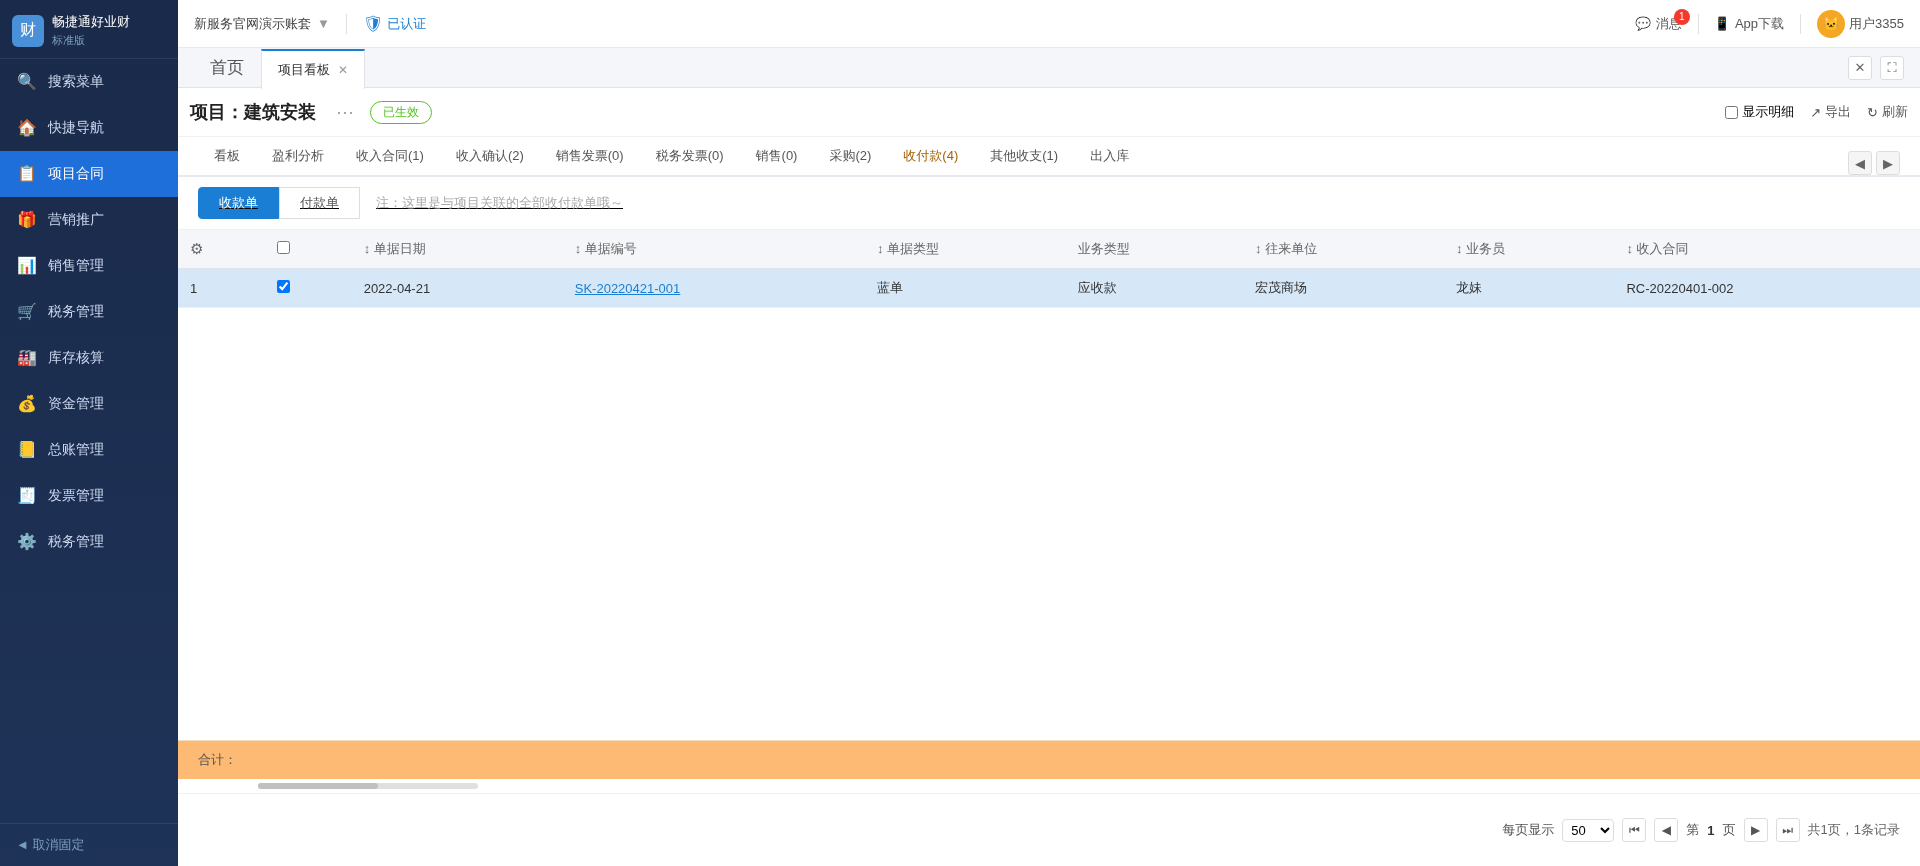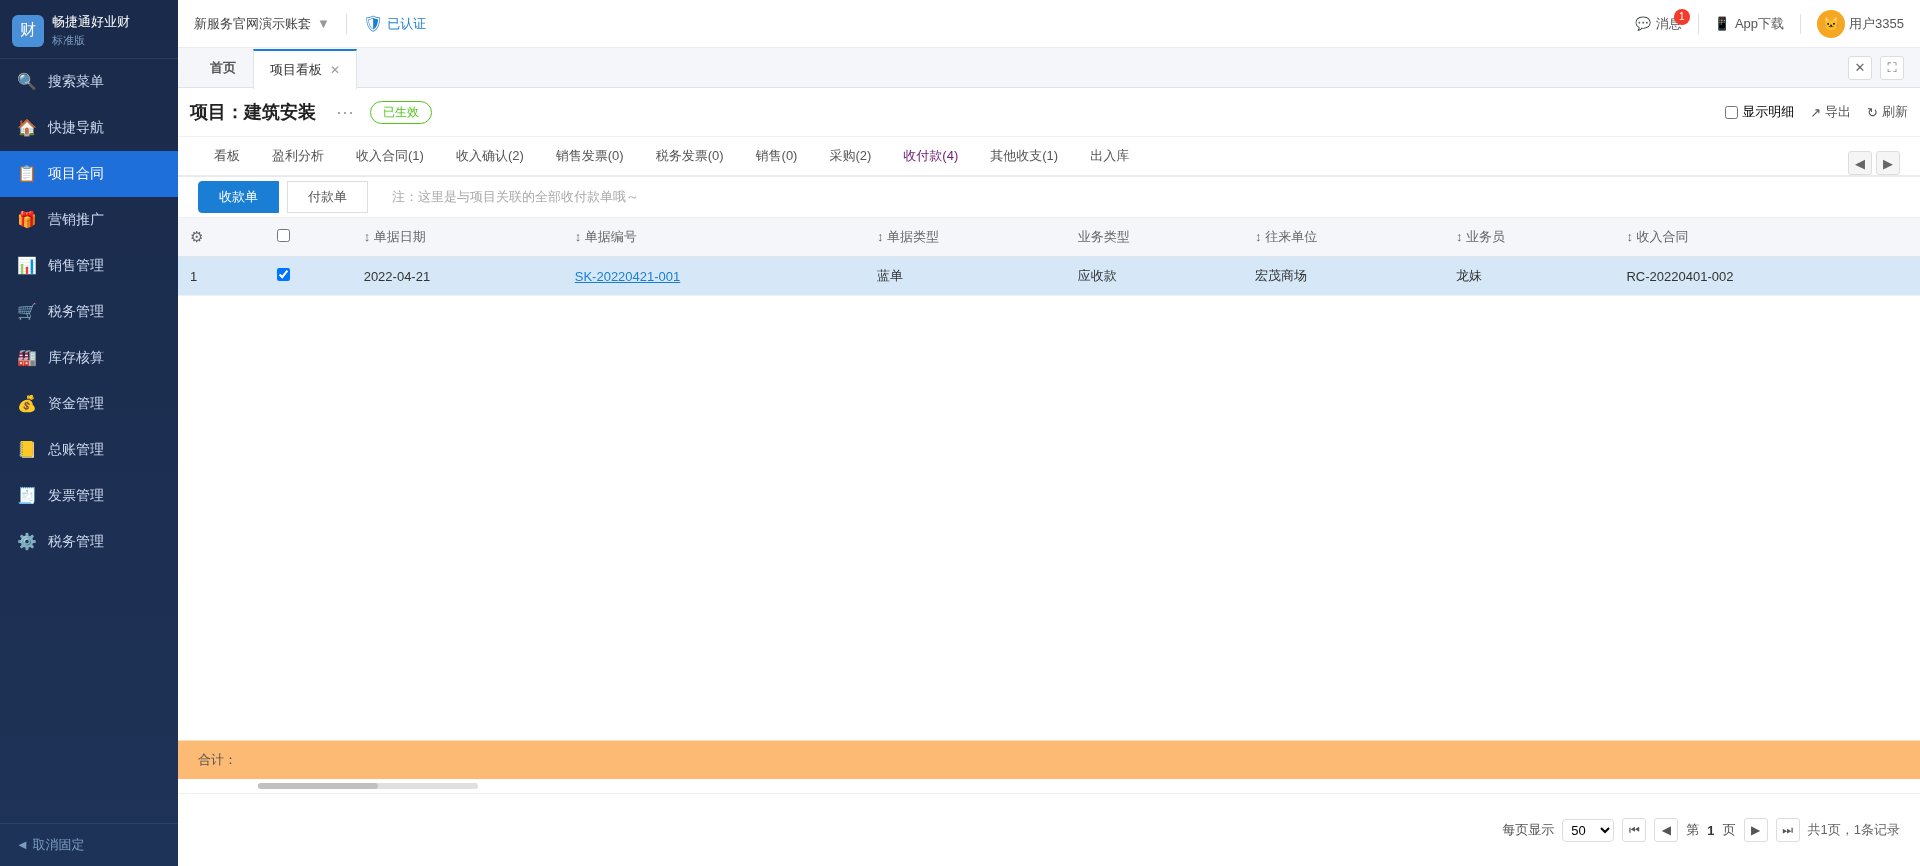--- a/index.html
+++ b/index.html
@@ -95,21 +95,21 @@
       border-right: 1px solid transparent;
     }
     .tab-item.active {
       background: #fff; color: #333;
       border-top: 2px solid #1a7fd4;
       border-left: 1px solid #e0e3ea;
       border-right: 1px solid #e0e3ea;
       margin-top: 2px;
     }
     .tab-close { margin-left: 8px; font-size: 12px; color: #999; cursor: pointer; }
-    .tab-home { color: #555; font-size: 13px; font-weight: bold; }
+    .tab-home { color: #555; font-size: 17px; }
     .tab-controls { margin-left: auto; display: flex; gap: 8px; }
     .tab-ctrl-btn { width: 24px; height: 24px; display: flex; align-items: center; justify-content: center; cursor: pointer; color: #666; border: 1px solid #ddd; background: #fff; border-radius: 3px; }
 
     
     .content { flex: 1; display: flex; flex-direction: column; overflow: hidden; background: #fff; }
 
     
     .project-header {
       display: flex; align-items: center;
       padding: 12px 12px;
@@ -142,31 +142,32 @@
     .subnav::-webkit-scrollbar { display: none; }
     .subnav-item {
       padding: 10px 16px;
       cursor: pointer;
       color: #555;
       font-size: 13px;
       white-space: nowrap;
       border-bottom: 2px solid transparent;
       margin-bottom: -2px;
     }
-    .subnav-item.active { color: #701a75; border-bottom: 2px solid #1a7fd4; font-weight: 500; }
+    .subnav-item.active { color: #a16207; border-bottom: 2px solid #1a7fd4; font-weight: 500; }
     .subnav-nav { display: flex; align-items: center; margin-left: auto; gap: 4px; }
     .subnav-arrow { width: 24px; height: 24px; display: flex; align-items: center; justify-content: center; cursor: pointer; color: #666; border: 1px solid #ddd; border-radius: 3px; background: #f5f5f5; }
 
     
     .subtabs {
       display: flex; align-items: center;
-      padding: 4px 20px;
-      gap: 8px;
+      padding: 10px 20px;
+      gap: 0;
       flex-shrink: 0;
       border-bottom: 1px solid #f0f0f0;
+      text-decoration: underline;
     }
     .subtab-btn {
       padding: 6px 20px;
       border: 1px solid #ddd;
       background: #fff;
       cursor: pointer;
       font-size: 13px;
       color: #555;
     }
     .subtab-btn:first-child { border-radius: 4px 0 0 4px; }

